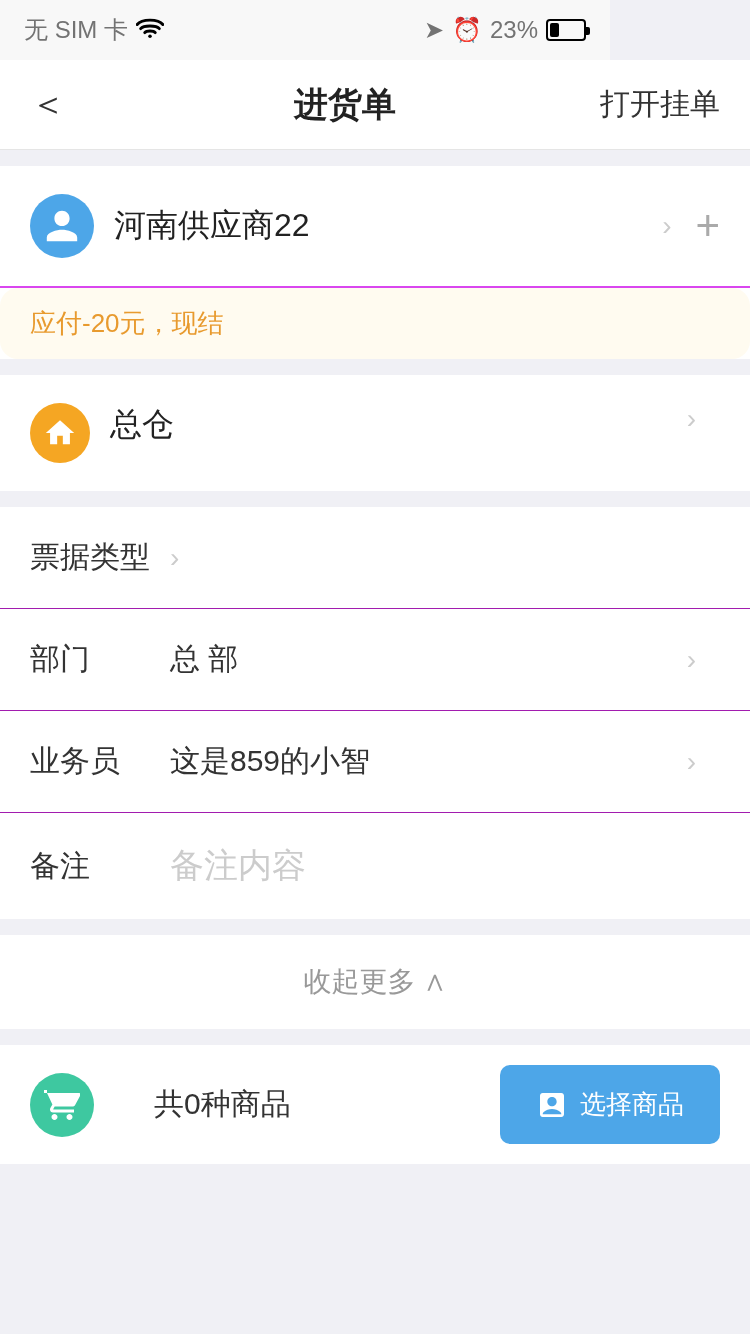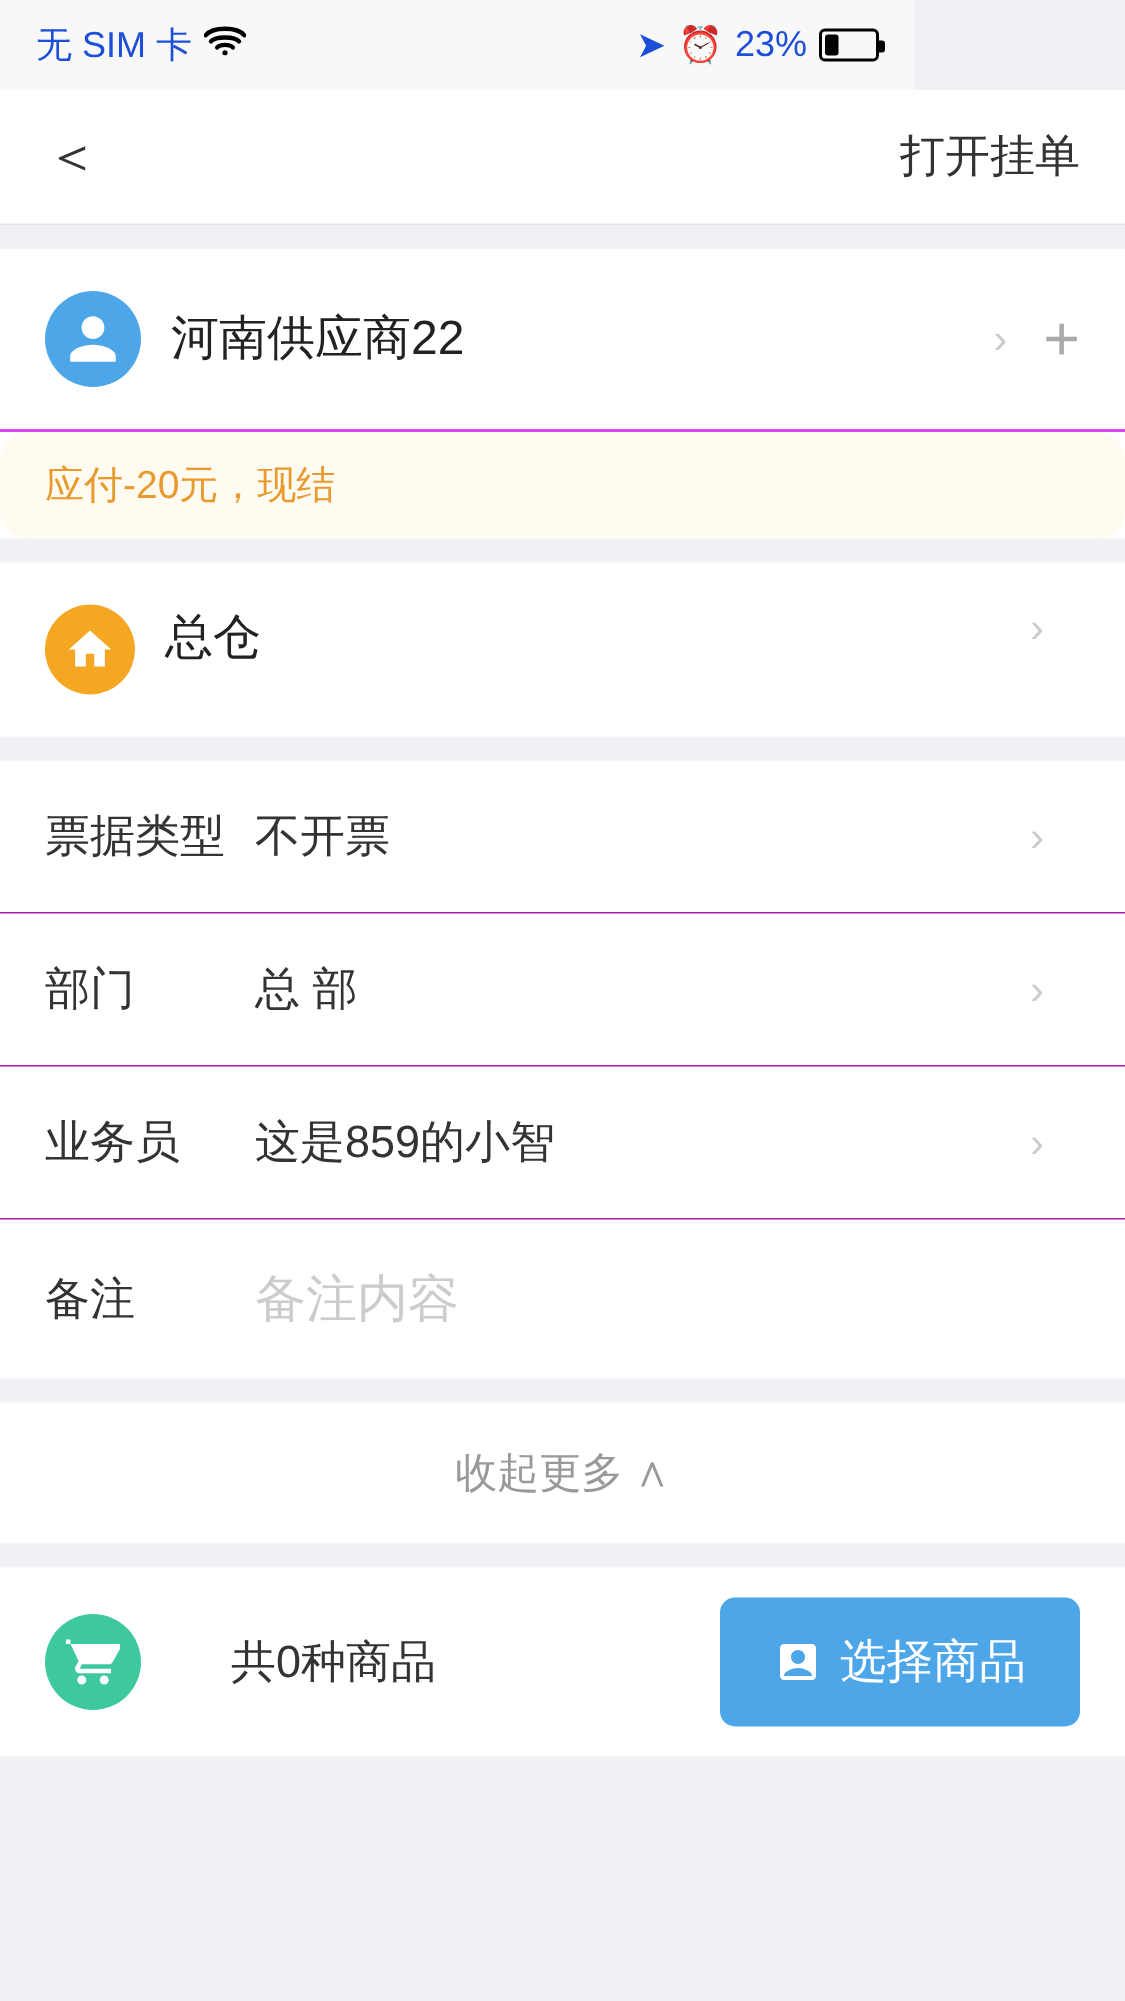--- a/index.html
+++ b/index.html
@@ -15,21 +15,21 @@
     
     .status-bar {
       width: 610px;
       height: 60px;
       background: #f8f8f8;
       display: flex;
       align-items: center;
       justify-content: space-between;
       padding: 0 24px;
       font-size: 24px;
-      color: #1d4ed8;
+      color: #737373;
     }
     .status-left { display: flex; align-items: center; gap: 8px; }
     .status-center { font-size: 28px; font-weight: 500; }
     .status-right { display: flex; align-items: center; gap: 8px; font-size: 24px; }
 
     
     .nav-bar {
       width: 750px;
       height: 90px;
       background: #fff;
@@ -198,21 +198,21 @@
     }
     .product-icon svg { width: 36px; height: 36px; fill: #fff; }
     .product-count {
       flex: 1;
       font-size: 30px;
       color: #333;
     }
     .select-btn {
       background: #4da6e8;
       color: #fff;
-      font-size: 31px;
+      font-size: 26px;
       padding: 22px 36px;
       border-radius: 10px;
       cursor: pointer;
       display: flex;
       align-items: center;
       gap: 12px;
       border: none;
     }
     .select-btn svg { width: 32px; height: 32px; fill: #fff; }
 
@@ -243,20 +243,21 @@
     <span>23%</span>
     <span style="display:inline-block;width:40px;height:22px;border:2.5px solid #000;border-radius:4px;position:relative;">
       <span style="position:absolute;left:2px;top:2px;bottom:2px;width:25%;background:#000;border-radius:2px;"></span>
       <span style="position:absolute;right:-6px;top:6px;width:4px;height:8px;background:#000;border-radius:0 2px 2px 0;"></span>
     </span>
   </div>
 </div>
 
 <div class="nav-bar">
   <span class="nav-back">＜</span>
+  <span class="nav-title">进货单</span>
   <span class="nav-action">打开挂单</span>
 </div>
 
 <div class="content">
 
   <div class="card" style="margin-top:16px;">
     <div class="supplier-row">
       <div class="supplier-avatar">
         <svg viewBox="0 0 24 24">
           <path d="M12 12c2.7 0 4.8-2.1 4.8-4.8S14.7 2.4 12 2.4 7.2 4.5 7.2 7.2 9.3 12 12 12zm0 2.4c-3.2 0-9.6 1.6-9.6 4.8v2.4h19.2v-2.4c0-3.2-6.4-4.8-9.6-4.8z"></path>
@@ -279,21 +280,20 @@
         </svg>
       </div>
       <span class="warehouse-name">总仓</span>
       <span class="chevron-icon">›</span>
     </div>
   </div>
 
   <div class="form-card">
     <div class="form-row">
       <span class="form-label">票据类型</span>
-      <span class="form-value">不开票</span>
       <span class="chevron-icon">›</span>
     </div>
     <div class="form-row">
       <span class="form-label">部门</span>
       <span class="form-value">总 部</span>
       <span class="chevron-icon">›</span>
     </div>
     <div class="form-row">
       <span class="form-label">业务员</span>
       <span class="form-value">这是859的小智</span>

